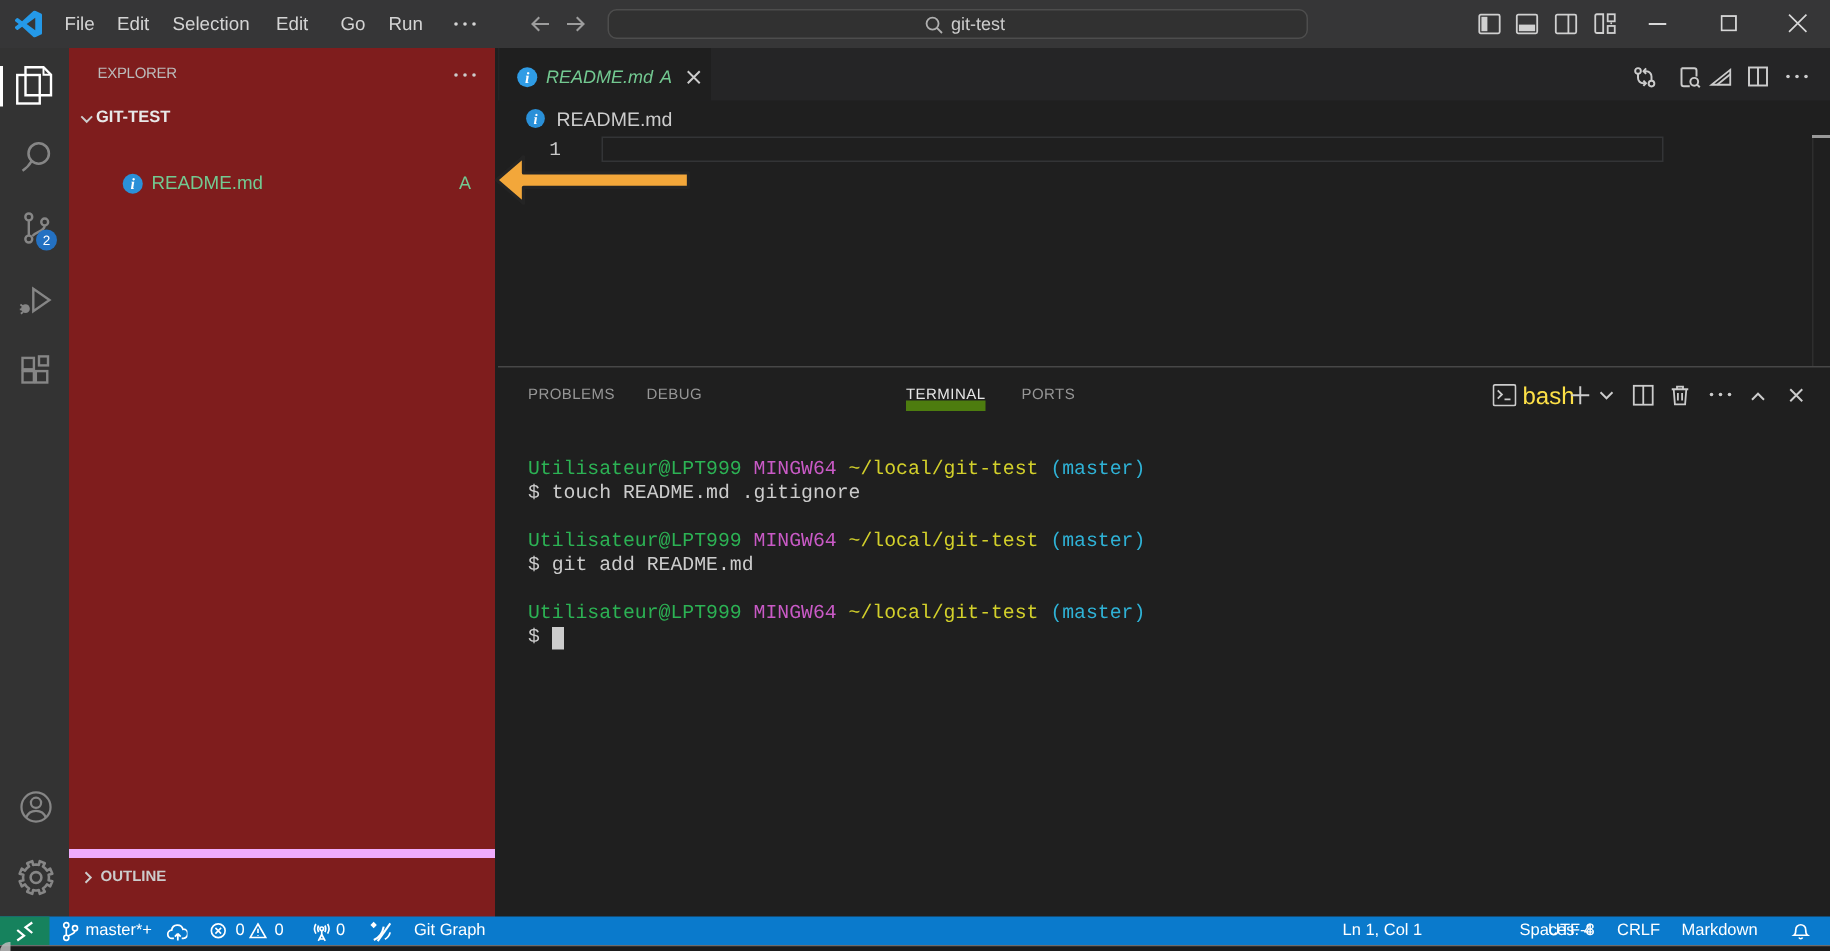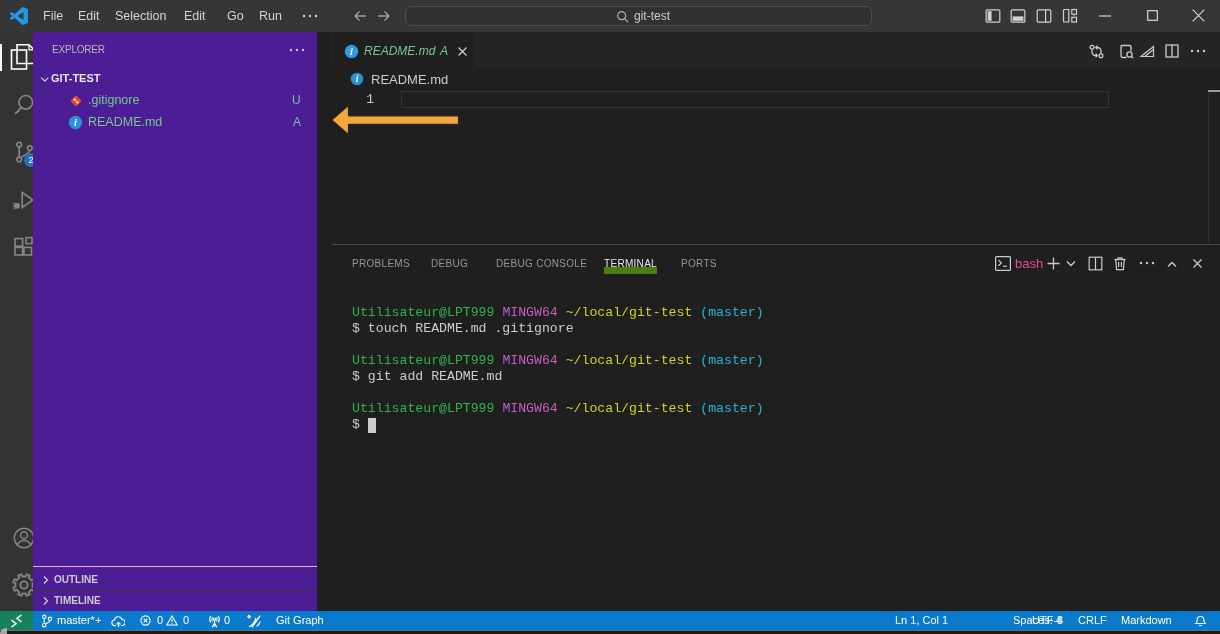--- a/index.html
+++ b/index.html
@@ -14,21 +14,21 @@
   #searchbox { position:absolute; left:405px; top:6px; width:467px; height:20px;
     background:#313131; border:1px solid #4d4d4d; border-radius:6px; color:#cccccc;
     font-size:12px; line-height:18px; }
 
   
   #activitybar { left:0; top:32px; width:48px; height:580px; background:#333333; }
   .act-icon { position:absolute; left:0; width:48px; height:40px; display:flex;
     align-items:center; justify-content:center; color:#868686; }
 
   
-  #sidebar { left:33px; top:32px; width:284px; height:580px; background:#4c1d95; color:#cccccc;text-align:center; }
+  #sidebar { left:46px; top:32px; width:284px; height:580px; background:#7f1d1d; color:#cccccc;text-align:center; }
   .green { color:#73C991; }
 
   
   #editor { left:332px; top:32px; width:888px; height:212px; background:#1f1f1f; }
   #tabbar { position:absolute; left:0; top:0; width:888px; height:35px; background:#252526; }
   #tab1 { position:absolute; left:1px; top:0; width:141px; height:35px; background:#1f1f1f; }
 
   
   #panel { left:332px; top:244px; width:888px; height:367px; background:#1f1f1f;
     border-top:1px solid #474747; }
@@ -174,51 +174,35 @@
         <circle cx="14" cy="2" r="1.2" fill="#cccccc"></circle>
       </svg>
 
     <div class="abs" style="left:0;top:36px;width:284px;height:22px;">
       <svg class="abs" style="left:6px;top:6px" width="12" height="12" viewBox="0 0 12 12" fill="none" stroke="#cccccc" stroke-width="1.3">
           <path d="M2.2 3.6 L5.8 7.2 L9.4 3.6"></path>
         </svg>
       <span class="abs" style="left:18px;top:4px;font-size:11px;font-weight:bold;color:#e8e8e8">GIT-TEST</span>
     </div>
 
-    <div class="abs" style="left:0;top:58px;width:284px;height:22px;">
-      <svg class="abs" style="left:36px;top:4px" width="14" height="14" viewBox="0 0 14 14">
-        <rect x="3" y="3" width="8" height="8" rx="1" transform="rotate(45 7 7)" fill="#dd4f28"></rect>
-        <circle cx="5.6" cy="5.6" r="1" fill="#fff"></circle>
-          <circle cx="8.6" cy="8.6" r="1" fill="#fff"></circle>
-        <path d="M6.2 6.2 L8 8" stroke="#fff" stroke-width="0.9"></path>
-      </svg>
-      <span class="abs green" style="left:55px;top:3px;font-size:12.5px">.gitignore</span>
-      <span class="abs green" style="left:259px;top:3px;font-size:12px">U</span>
-    </div>
 
     <div class="abs" style="left:0;top:80px;width:284px;height:22px;">
       <svg class="abs" style="left:35px;top:3px" width="15" height="15" viewBox="0 0 15 15">
         <circle cx="7.5" cy="7.5" r="6.7" fill="#2a90d8"></circle>
         <text x="7.5" y="11.2" font-family="Liberation Serif, serif" font-size="10.5" font-weight="bold" font-style="italic" fill="#ffffff" text-anchor="middle">i</text>
       </svg>
       <span class="abs green" style="left:55px;top:3px;font-size:12.5px">README.md</span>
       <span class="abs green" style="left:260px;top:3px;font-size:12px">A</span>
     </div>
 
-    <div class="abs" style="left:0;top:534px;width:284px;height:24px;border-top:1px solid #f0abfc">
+    <div class="abs" style="left:0;top:534px;width:284px;height:24px;border-top:6px solid #f0abfc">
       <svg class="abs" style="left:7px;top:7px" width="12" height="12" viewBox="0 0 12 12" fill="none" stroke="#cccccc" stroke-width="1.3">
           <path d="M4 2.5 L7.5 6 L4 9.5"></path>
         </svg>
       <span class="abs" style="left:21px;top:7px;font-size:10px;font-weight:bold;color:#cccccc">OUTLINE</span>
-    </div>
-    <div class="abs" style="left:0;top:558px;width:284px;height:21px;border-top:1px solid #38383a">
-      <svg class="abs" style="left:7px;top:4px" width="12" height="12" viewBox="0 0 12 12" fill="none" stroke="#cccccc" stroke-width="1.3">
-          <path d="M4 2.5 L7.5 6 L4 9.5"></path>
-        </svg>
-      <span class="abs" style="left:21px;top:4px;font-size:10px;font-weight:bold;color:#cccccc">TIMELINE</span>
     </div>
   </div>
 
   <div class="abs" id="editor">
     <div id="tabbar"></div>
     <div id="tab1">
       <svg class="abs" style="left:11px;top:12px" width="15" height="15" viewBox="0 0 15 15">
         <circle cx="7.5" cy="7.5" r="6.7" fill="#2f9ce5"></circle>
         <text x="7.5" y="11.2" font-family="Liberation Serif, serif" font-size="10.5" font-weight="bold" font-style="italic" fill="#ffffff" text-anchor="middle">i</text>
       </svg>
@@ -272,30 +256,29 @@
     <div class="abs" style="left:876px;top:58px;width:12px;height:2px;background:#999999"></div>
   </div>
 
   <svg class="abs" style="left:327px;top:100px" width="136" height="40" viewBox="0 0 136 40">
     <path d="M4 20 L22 4.5 L22 15.3 L132 15.3 L132 24.9 L22 24.9 L22 35.5 Z" fill="#f3a73a" stroke="#242424" stroke-width="2.2" stroke-linejoin="round"></path>
   </svg>
 
   <div class="abs" id="panel">
     <span class="ptab" style="left:20px">PROBLEMS</span>
     <span class="ptab" style="left:99px">DEBUG</span>
-    <span class="ptab" style="left:164px">DEBUG CONSOLE</span>
     <span class="ptab" style="left:272px;color:#e7e7e7;border-bottom:7px solid #4d7c0f;height:29px">TERMINAL</span>
     <span class="ptab" style="left:349px">PORTS</span>
 
     <svg class="abs" style="left:663px;top:11px" width="16" height="15" viewBox="0 0 16 15" fill="none" stroke="#cccccc" stroke-width="1.2">
       <rect x="0.6" y="0.6" width="14.8" height="13.8" rx="1"></rect>
       <path d="M3.5 4.2 L6.3 7 L3.5 9.8"></path>
         <path d="M8 10.3 H12"></path>
     </svg>
-    <span class="abs" style="left:683px;top:11px;font-size:13px;color:#ec4899">bash</span>
+    <span class="abs" style="left:683px;top:11px;font-size:16px;color:#fde047">bash</span>
     <svg class="abs" style="left:714px;top:11px" width="15" height="15" viewBox="0 0 15 15" fill="none" stroke="#cccccc" stroke-width="1.3">
       <path d="M7.5 1.5 V13.5 M1.5 7.5 H13.5"></path>
     </svg>
     <svg class="abs" style="left:733px;top:14px" width="12" height="10" viewBox="0 0 12 10" fill="none" stroke="#cccccc" stroke-width="1.3">
       <path d="M2 2.5 L6 6.5 L10 2.5"></path>
     </svg>
     <svg class="abs" style="left:756px;top:11px" width="15" height="15" viewBox="0 0 15 15" fill="none" stroke="#cccccc" stroke-width="1.2">
       <rect x="1.2" y="1.2" width="12.6" height="12.6"></rect>
         <path d="M7.5 1.2 V13.8"></path>
     </svg>

